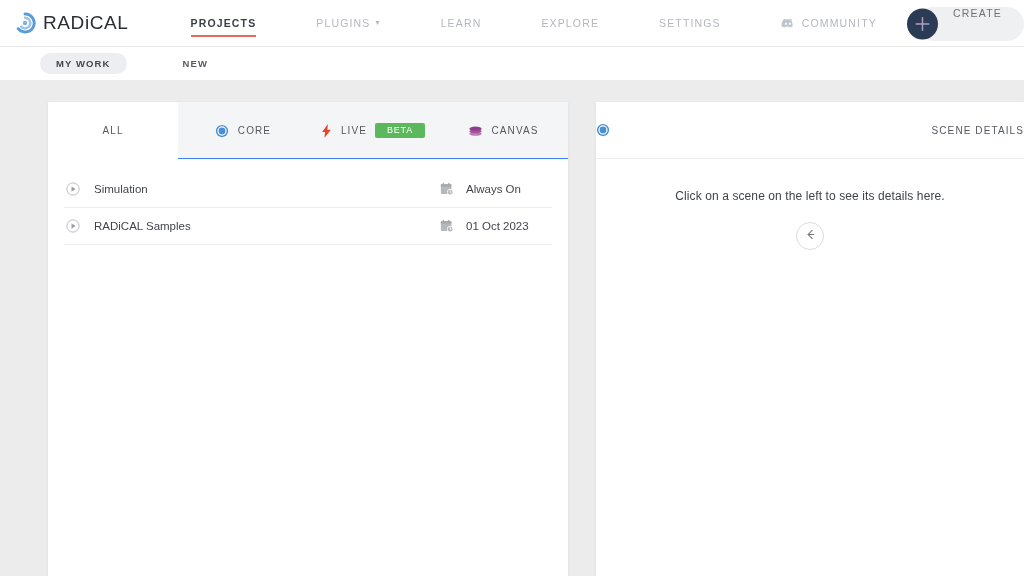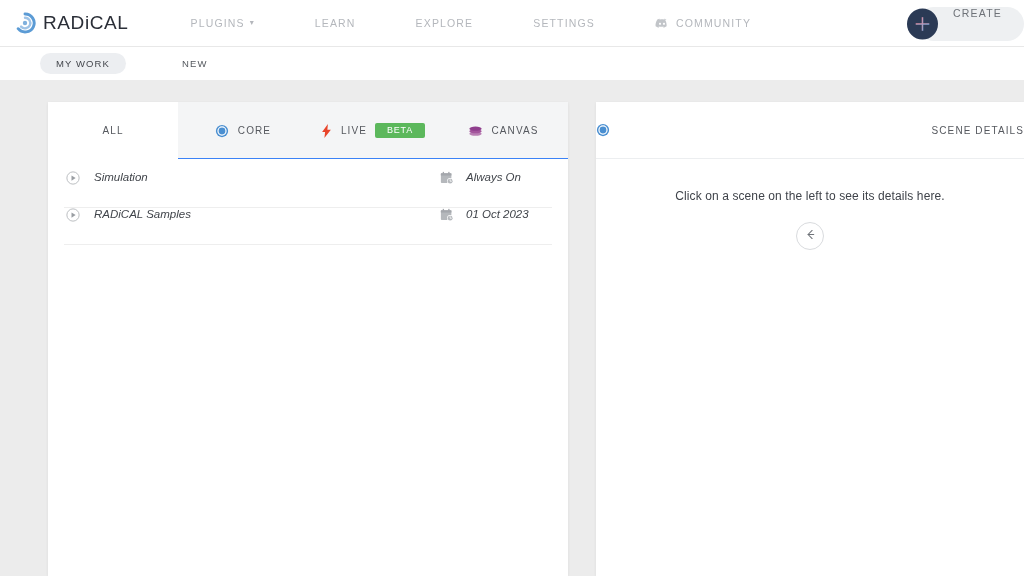--- a/index.html
+++ b/index.html
@@ -61,21 +61,21 @@
   }
 
   
   .subnav {
     position: absolute; top: 47px; left: 0; width: 1024px; height: 33px;
     background: #ffffff; display: flex; align-items: center;
   }
   .subnav-item {
     font-size: 9.5px; letter-spacing: 1.1px; color: #55595f;
     text-transform: uppercase; padding: 5px 16px; border-radius: 11px;
-    cursor: pointer; white-space: nowrap;
+    cursor: pointer; white-space: nowrap; font-weight: bold;
   }
   .subnav-item.active { background: #eceef1; color: #44474d; }
   .subnav-spacer { width: 40px; }
 
   
   .page { position: absolute; top: 80px; left: 0; width: 1024px; height: 496px; background: #ececec; }
 
   .card {
     position: absolute; top: 22px; background: #ffffff;
     box-shadow: 0 1px 3px rgba(0,0,0,0.07);
@@ -108,22 +108,22 @@
 
   .tabstrip-right {
     display: flex; align-items: center; justify-content: space-between;
     height: 57px; border-bottom: 1px solid #eceef0;
     font-size: 10px; letter-spacing: 1.1px; color: #55585e; text-transform: uppercase;
   }
 
   
   .scene-list { padding: 12px 16px 0 16px; }
   .scene-row {
-    display: flex; align-items: flex-start; height: 37px;
-    border-bottom: 1px solid #eeeeee; cursor: pointer; font-style: italic;
+    display: flex; align-items: center; height: 37px;
+    border-bottom: 1px solid #eeeeee; cursor: pointer;
   }
   .scene-play { margin-left: 2px; margin-right: 14px; display: flex; flex: none; }
   .scene-name { font-size: 11.5px; color: #41454b; flex: 1; }
   .scene-cal { margin-right: 12px; display: flex; flex: none; }
   .scene-date {
     font-size: 11.5px; color: #41454b; width: 86px; text-align: left;
   }
 
   
   .detail-body { padding-top: 30px; text-align: center; }
@@ -146,20 +146,24 @@
         <path d="M12 2.2 A9.8 9.8 0 1 1 4.6 18.2" fill="none" stroke="#5b9bd5" stroke-width="3.2" stroke-linecap="round"></path>
         <path d="M12 6.2 A5.8 5.8 0 1 1 7.7 15.9" fill="none" stroke="#9fc3e6" stroke-width="2.6" stroke-linecap="round"></path>
         <circle cx="12" cy="12" r="2.4" fill="#7fb0dd"></circle>
       </svg>
     </span>
     <span class="logo-text">RADiCAL</span>
   </div>
 
   <div class="mainnav">
 
+    <div class="nav-item active">
+      <span>PROJECTS</span>
+      <span class="nav-underline"></span>
+    </div>
 
     <div class="nav-item">
       <span>PLUGINS</span>
       <span class="nav-caret">▾</span>
     </div>
 
     <div class="nav-item">
       <span>LEARN</span>
     </div>
 

